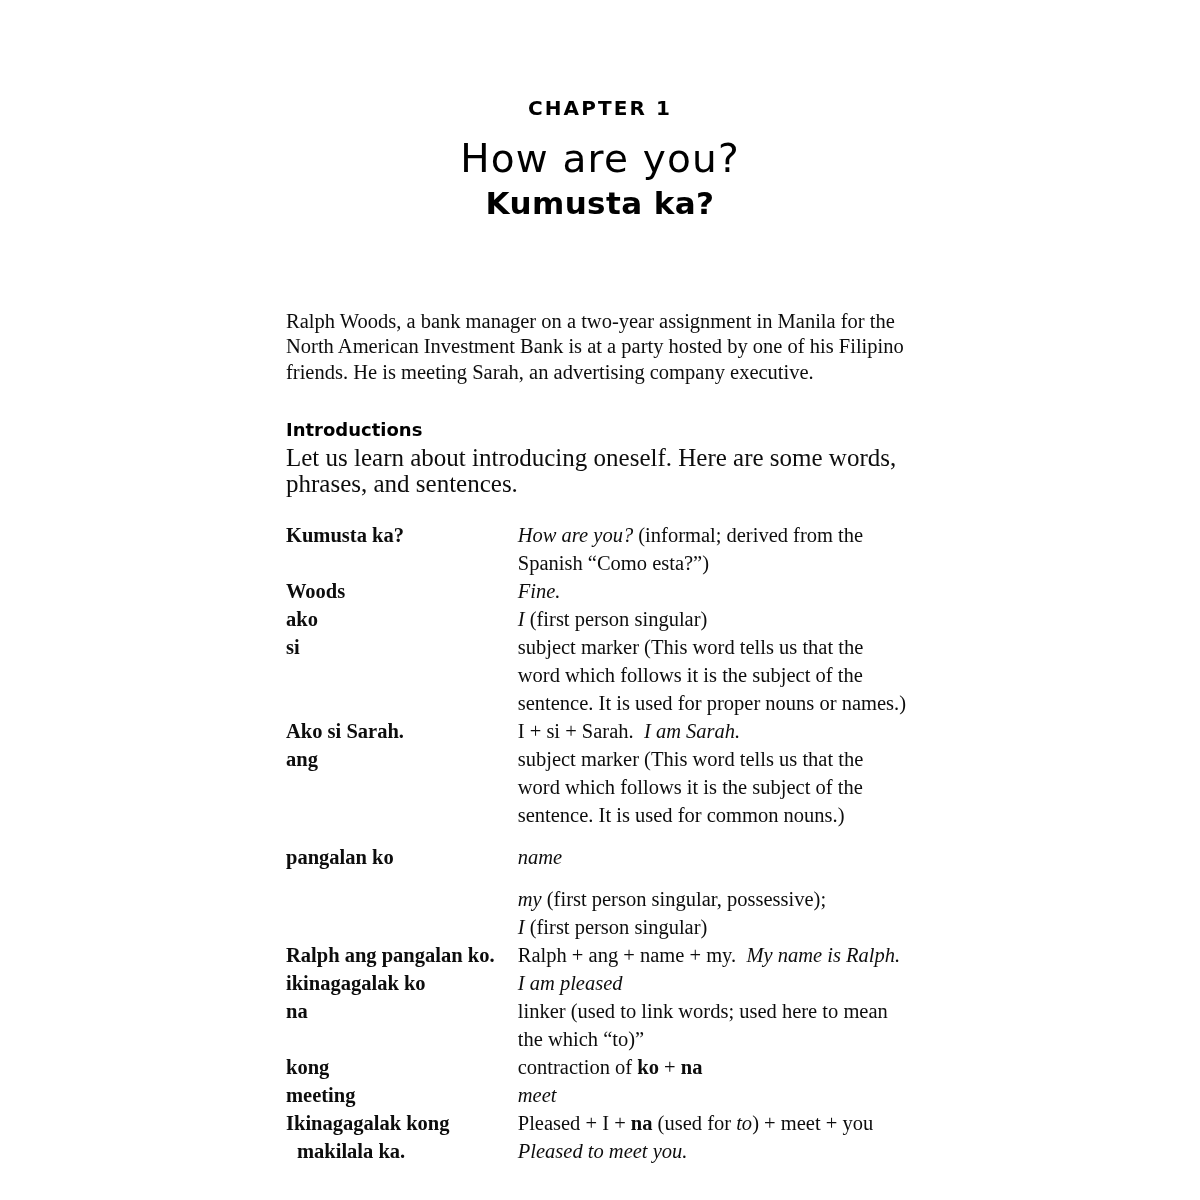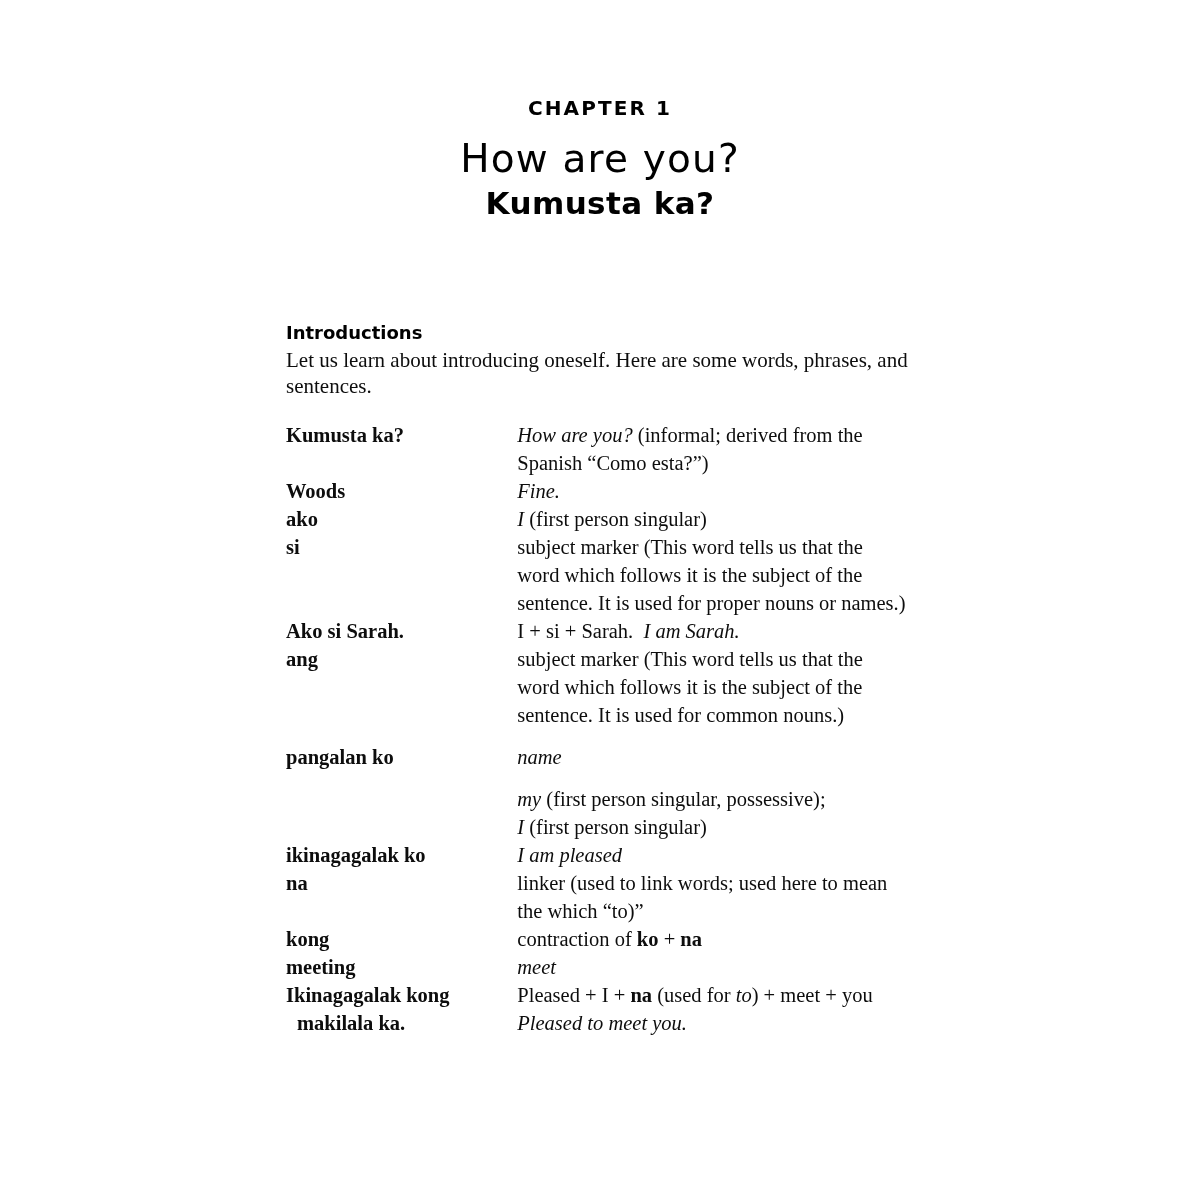--- a/index.html
+++ b/index.html
@@ -75,21 +75,21 @@
   .section-heading {
     font-family: "DejaVu Sans", "Liberation Sans", sans-serif;
     font-weight: bold;
     font-size: 18px;
     line-height: 22px;
     margin-top: 34px;
     color: #000;
   }
 
   .lead-para {
-    font-size: 21px;
+    font-size: 25px;
     line-height: 25.5px;
     margin-top: 4px;
   }
 
   
   .vocab {
     margin-top: 22px;
     width: 636px;
     border-collapse: collapse;
   }
@@ -125,20 +125,21 @@
 <div class="page">
 
   <div class="heading-block">
     <div class="chapter-label">CHAPTER 1</div>
     <div class="chapter-title">How are you?</div>
     <div class="chapter-subtitle">Kumusta ka?</div>
   </div>
 
   <div class="body-col">
 
+    <p class="intro-para">Ralph Woods, a bank manager on a two-year assignment in Manila for the North American Investment Bank is at a party hosted by one of his Filipino friends. He is meeting Sarah, an advertising company executive.</p>
 
     <div class="section-heading">Introductions</div>
 
     <p class="lead-para">Let us learn about introducing oneself. Here are some words, phrases, and sentences.</p>
 
     <table class="vocab">
       <tbody>
 
         <tr>
           <td class="term">
@@ -204,20 +205,28 @@
           <td class="term">
             <span>pangalan ko</span>
           </td>
           <td class="gloss">
             <span class="ln"><i>name</i></span>
             <span class="ln spaced"><i>my</i> (first person singular, possessive);</span>
             <span class="ln"><i>I</i> (first person singular)</span>
           </td>
         </tr>
 
+        <tr>
+          <td class="term">
+            <span>Ralph ang pangalan ko.</span>
+          </td>
+          <td class="gloss">
+            <span class="ln">Ralph + ang + name + my.&nbsp; <i>My name is Ralph.</i></span>
+          </td>
+        </tr>
 
 
         <tr>
           <td class="term">
             <span>ikinagagalak ko</span>
           </td>
           <td class="gloss">
             <span class="ln"><i>I am pleased</i></span>
           </td>
         </tr>

